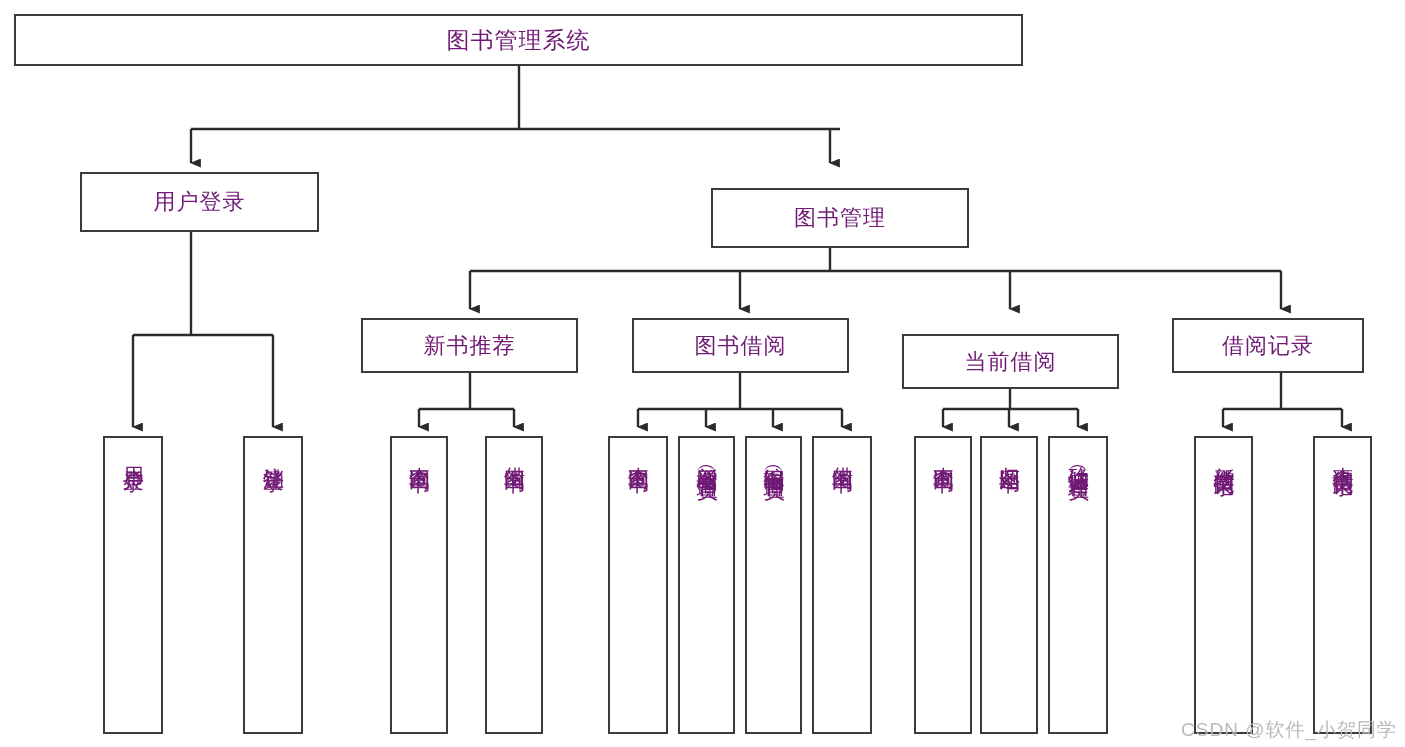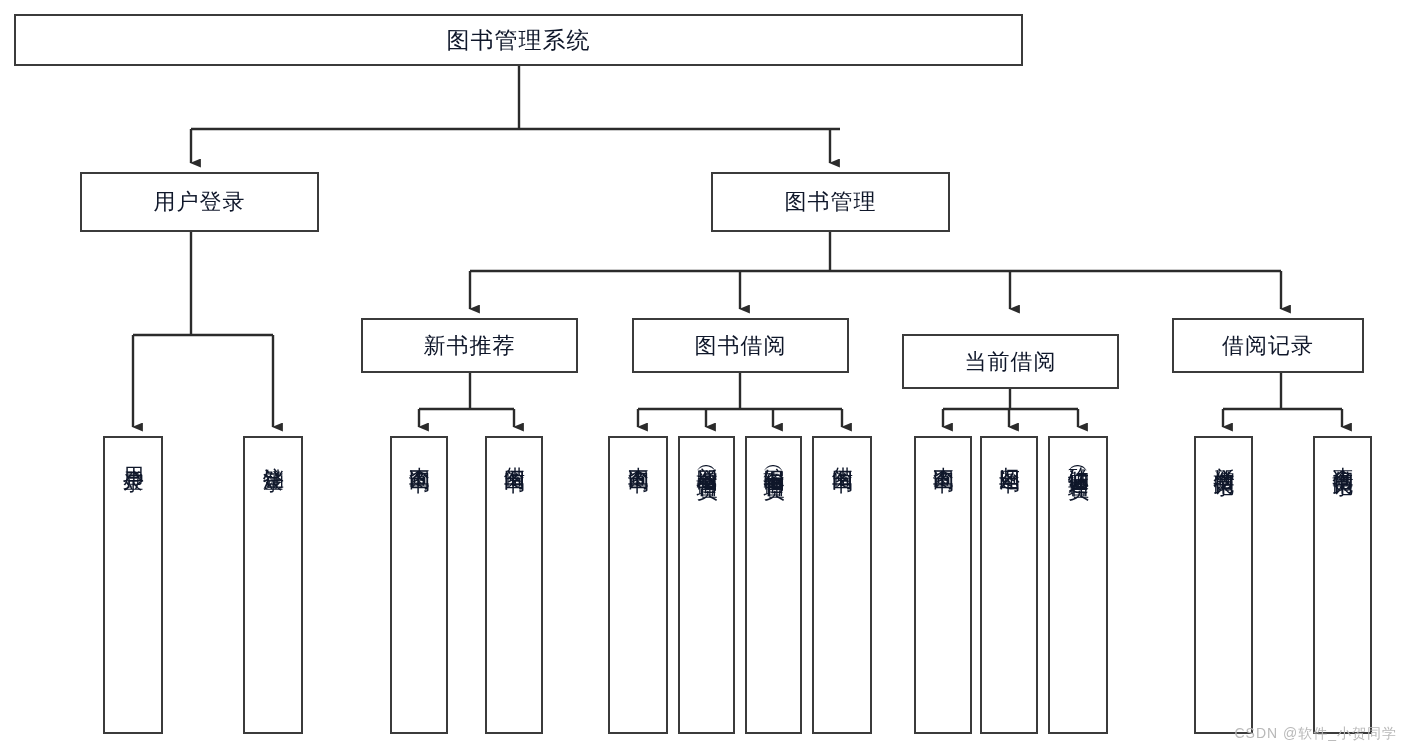--- a/index.html
+++ b/index.html
@@ -19,21 +19,21 @@
     display:flex;
     align-items:center;
     justify-content:center;
     color:#2b2b2b;
   }
   .node .label{
     font-size:22px;
     line-height:1.25;
     letter-spacing:1px;
     white-space:nowrap;
-    color:#0f172a;
+    color:#701a75;
   }
   .node.leaf{
     align-items:flex-start;
     justify-content:center;
     padding-top:12px;
   }
   .node.leaf .label{
     writing-mode:vertical-rl;
     text-orientation:upright;
     font-size:21px;
@@ -43,21 +43,21 @@
     max-height:280px;
   }
   .node.root .label{font-size:23px;}
   .node.l2 .label{font-size:22px;}
   .node.l3 .label{font-size:22px;}
 
   #watermark{
     position:absolute;
     right:8px;
     bottom:4px;
-    font-size:14px;
+    font-size:19px;
     color:#b9b9b9;
     letter-spacing:1px;
     white-space:nowrap;
     pointer-events:none;
     font-family:"Liberation Sans","DejaVu Sans",sans-serif;
   }
 </style>
 </head>
 <body>
 
@@ -113,21 +113,21 @@
     </g>
   </svg>
 
   <div class="node root" style="left:14px;top:14px;width:1009px;height:52px;">
     <span class="label">图书管理系统</span>
   </div>
 
   <div class="node l2" style="left:80px;top:172px;width:239px;height:60px;">
     <span class="label">用户登录</span>
   </div>
-  <div class="node l2" style="left:711px;top:172px;width:239px;height:60px;">
+  <div class="node l2" style="left:711px;top:188px;width:258px;height:60px;">
     <span class="label">图书管理</span>
   </div>
 
   <div class="node l3" style="left:361px;top:318px;width:217px;height:55px;">
     <span class="label">新书推荐</span>
   </div>
   <div class="node l3" style="left:632px;top:318px;width:217px;height:55px;">
     <span class="label">图书借阅</span>
   </div>
   <div class="node l3" style="left:902px;top:334px;width:217px;height:55px;">

